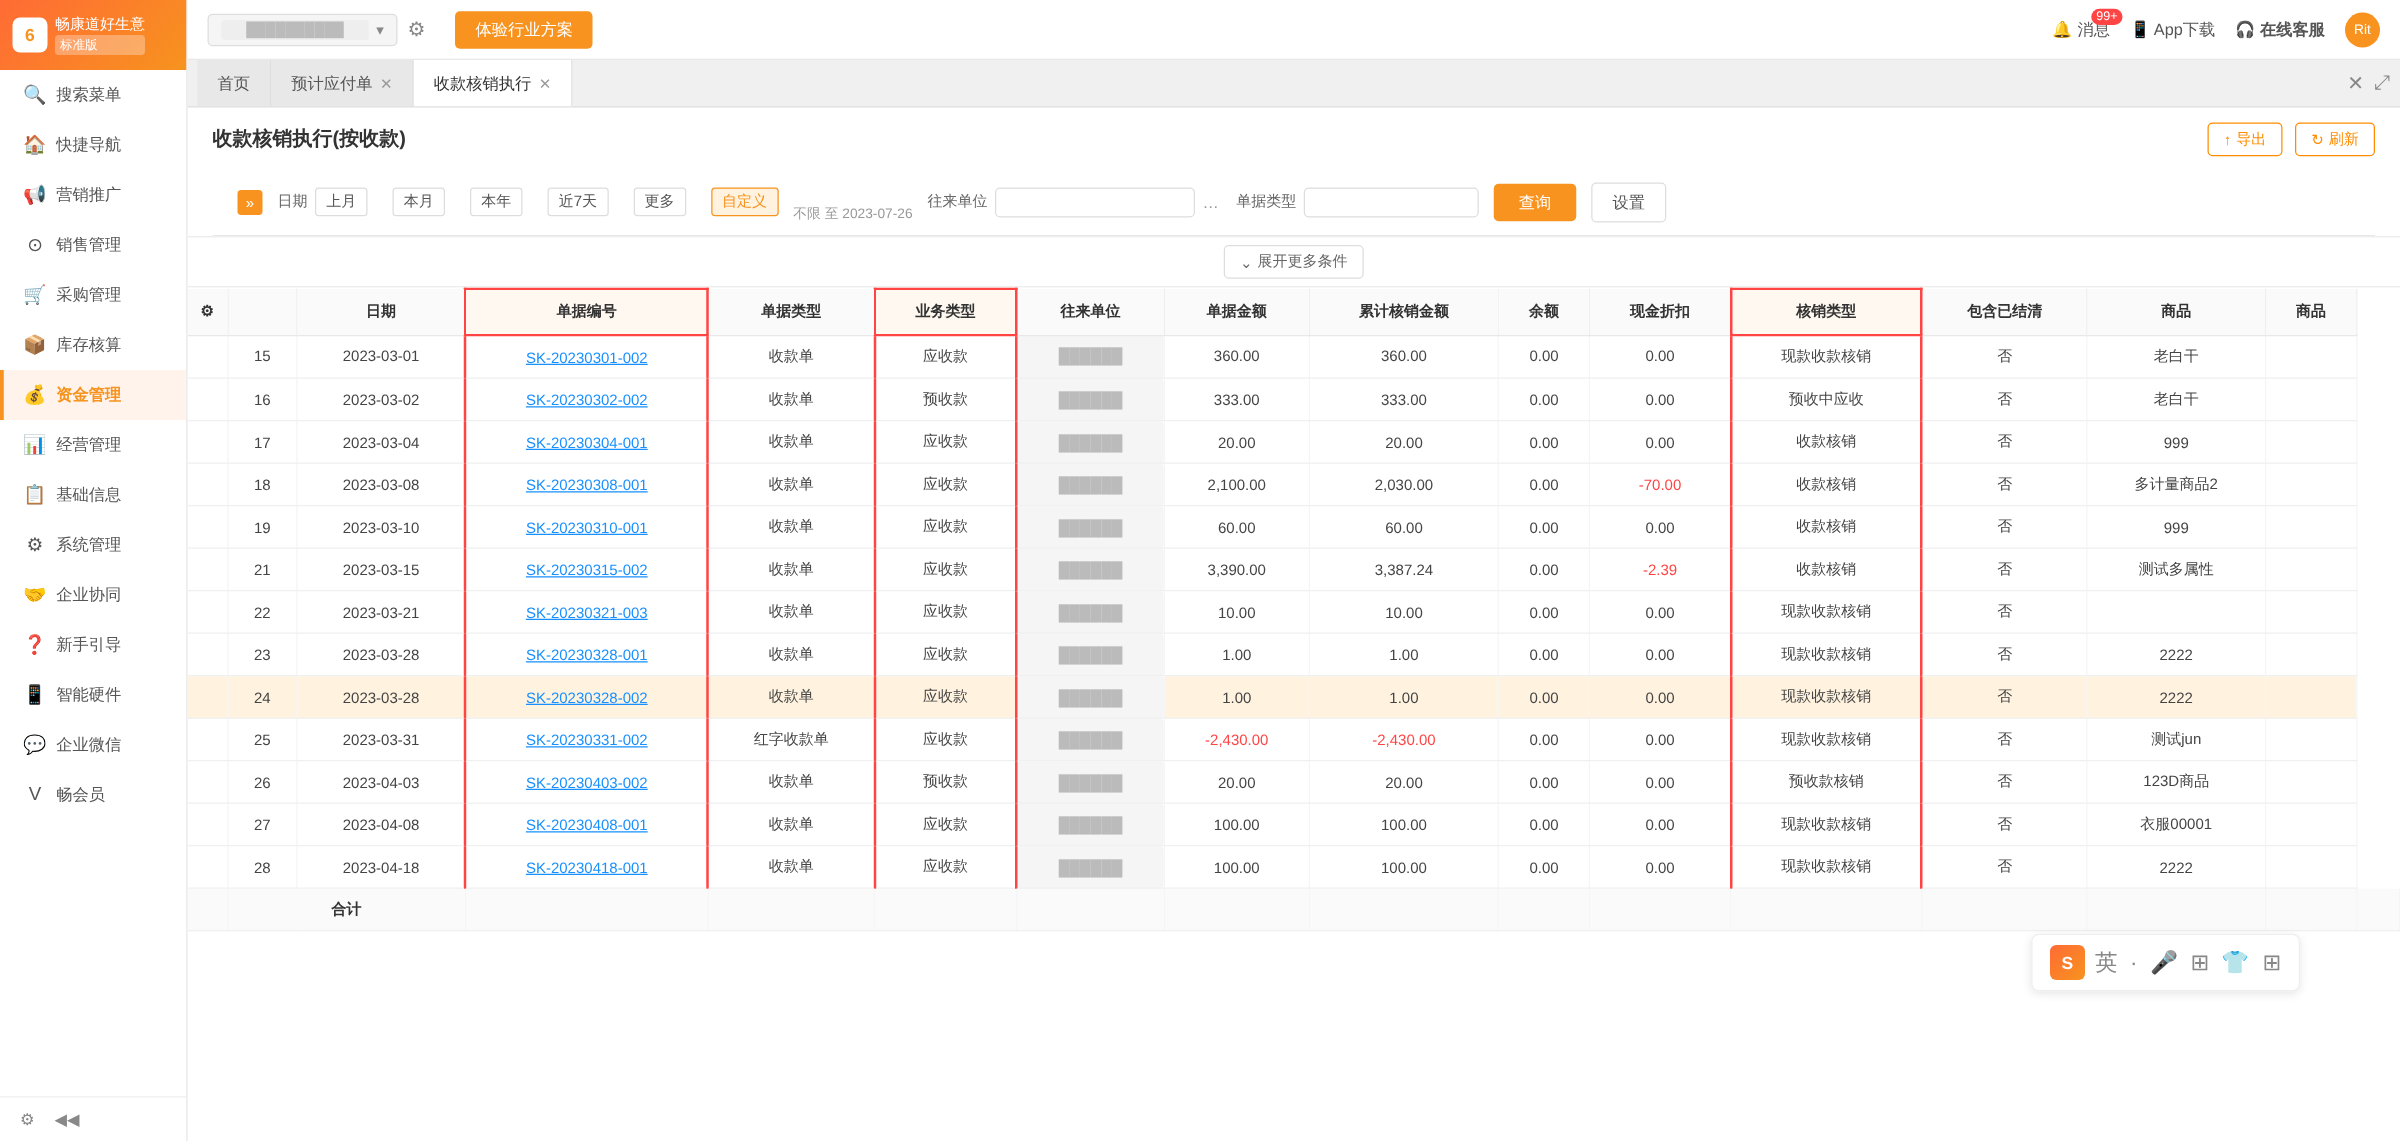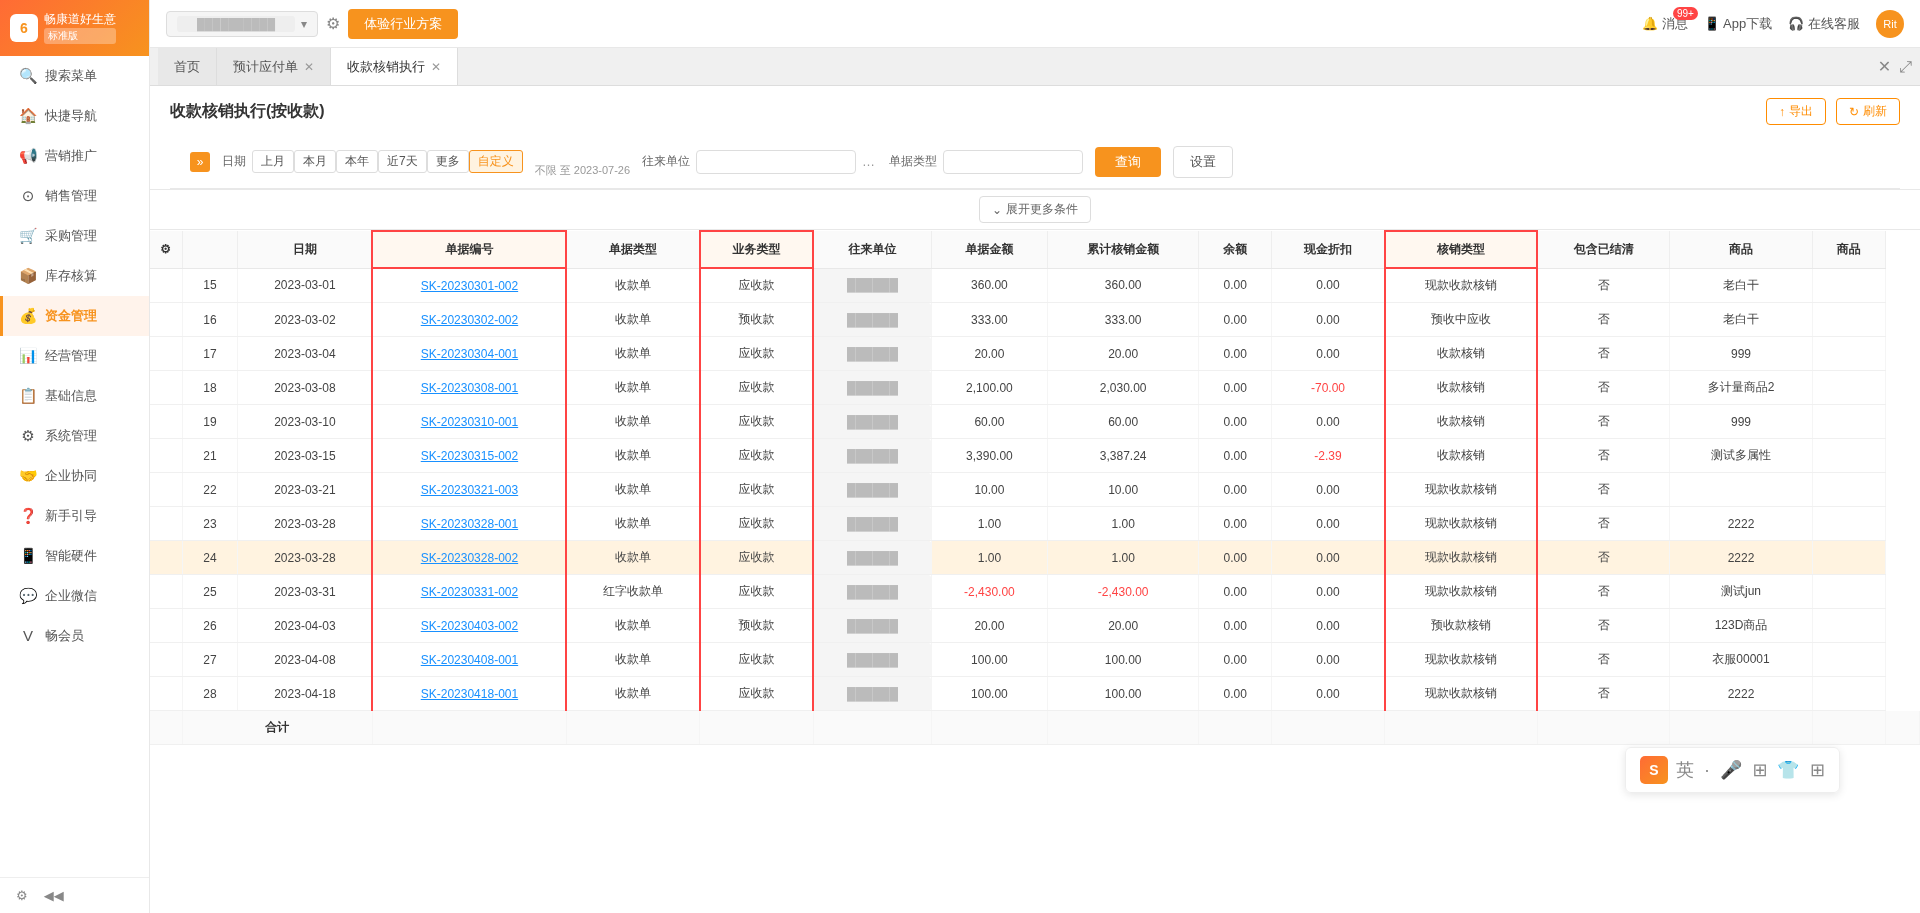--- a/index.html
+++ b/index.html
@@ -64,31 +64,31 @@
     .topbar-selector {
       display: flex; align-items: center; gap: 6px;
       background: #f5f5f5; border: 1px solid #ddd;
       padding: 4px 10px; border-radius: 4px; cursor: pointer;
       color: #888; font-size: 12px;
     }
     .topbar-gear { cursor: pointer; color: #888; font-size: 16px; }
     .topbar-solution {
       background: #f7931e; color: white;
       border: none; padding: 6px 16px; border-radius: 4px;
-      cursor: pointer; font-size: 13px;
+      cursor: pointer; font-size: 13px; margin-left: 16px;
     }
     .topbar-right { display: flex; align-items: center; gap: 16px; color: #555; font-size: 13px; }
     .topbar-msg { position: relative; cursor: pointer; }
     .topbar-badge {
       position: absolute; top: -8px; right: -10px;
       background: #f44; color: white; font-size: 10px;
       padding: 1px 4px; border-radius: 8px;
     }
     .topbar-app { cursor: pointer; color: #555; }
-    .topbar-service { cursor: pointer; color: #555; }
+    .topbar-service { cursor: pointer; color: #555; font-weight: bold; }
     .topbar-user-avatar { width: 28px; height: 28px; background: #f7931e; border-radius: 50%; display: flex; align-items: center; justify-content: center; color: white; font-size: 11px; cursor: pointer; }
 
     
     .tabbar {
       height: 38px;
       background: #f0f0f0;
       border-bottom: 1px solid #ddd;
       display: flex; align-items: stretch;
       padding-left: 8px;
     }
@@ -135,21 +135,21 @@
       border-bottom: 1px solid #e8e8e8;
       display: flex; align-items: center; flex-wrap: wrap; gap: 12px;
     }
     .filter-expand-btn {
       background: #f7931e; color: white; border: none;
       width: 20px; height: 20px; border-radius: 3px;
       cursor: pointer; font-size: 12px; display: flex; align-items: center; justify-content: center;
     }
     .filter-group { display: flex; align-items: center; gap: 6px; }
     .filter-label { color: #666; font-size: 12px; white-space: nowrap; }
-    .date-shortcuts { display: flex; gap: 0; }
+    .date-shortcuts { display: flex; gap: 20px; }
     .date-btn {
       padding: 2px 8px; font-size: 12px; border: 1px solid #ddd;
       background: white; cursor: pointer; border-radius: 3px; color: #555;
     }
     .date-btn.custom { background: #fff3e0; border-color: #f7931e; color: #f7931e; }
     .date-range-hint { color: #999; font-size: 11px; }
     .filter-input {
       border: 1px solid #ddd; padding: 4px 10px; border-radius: 4px;
       font-size: 12px; color: #333; width: 160px;
     }

